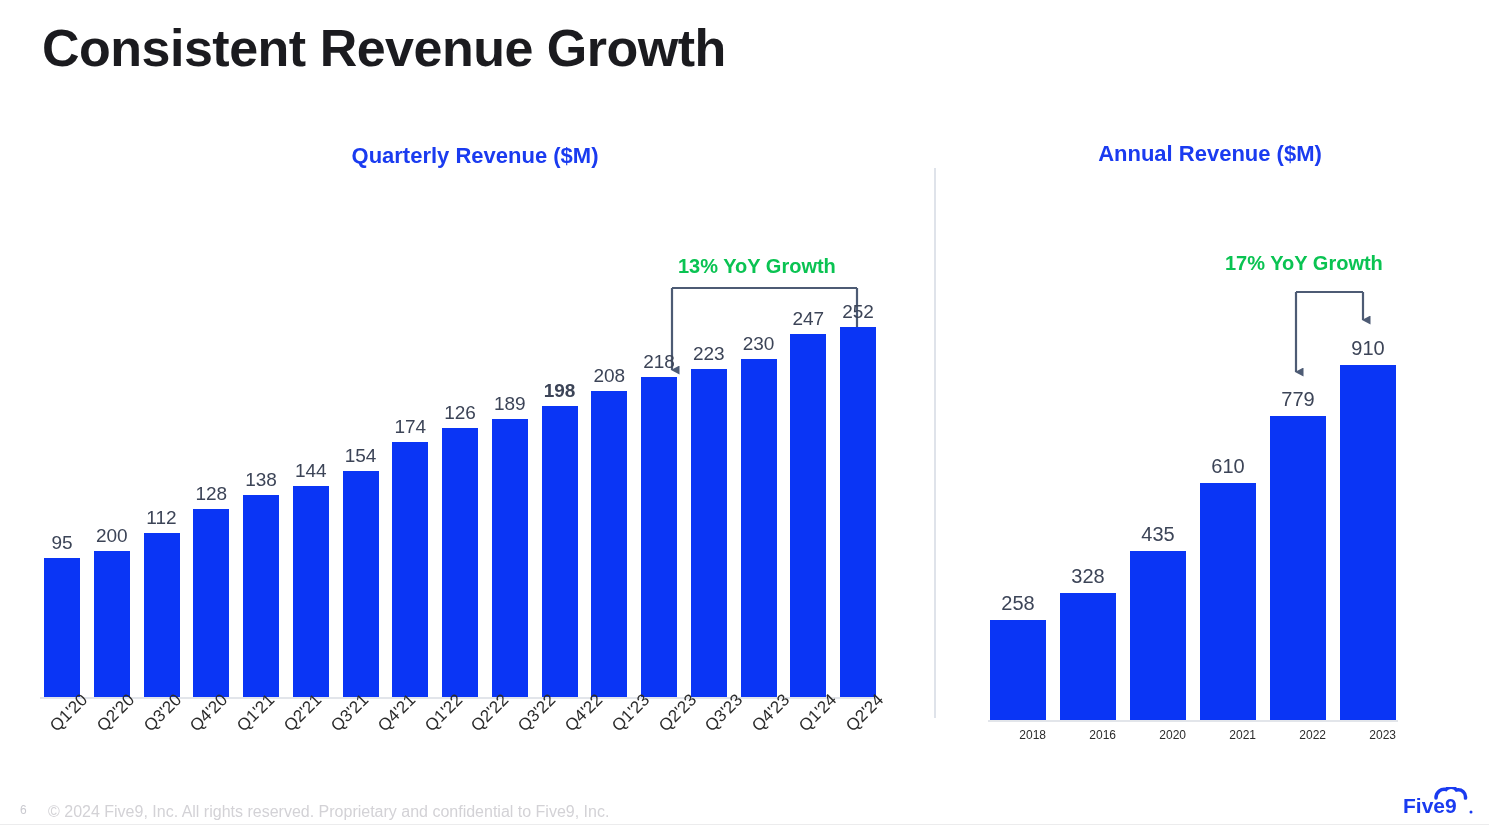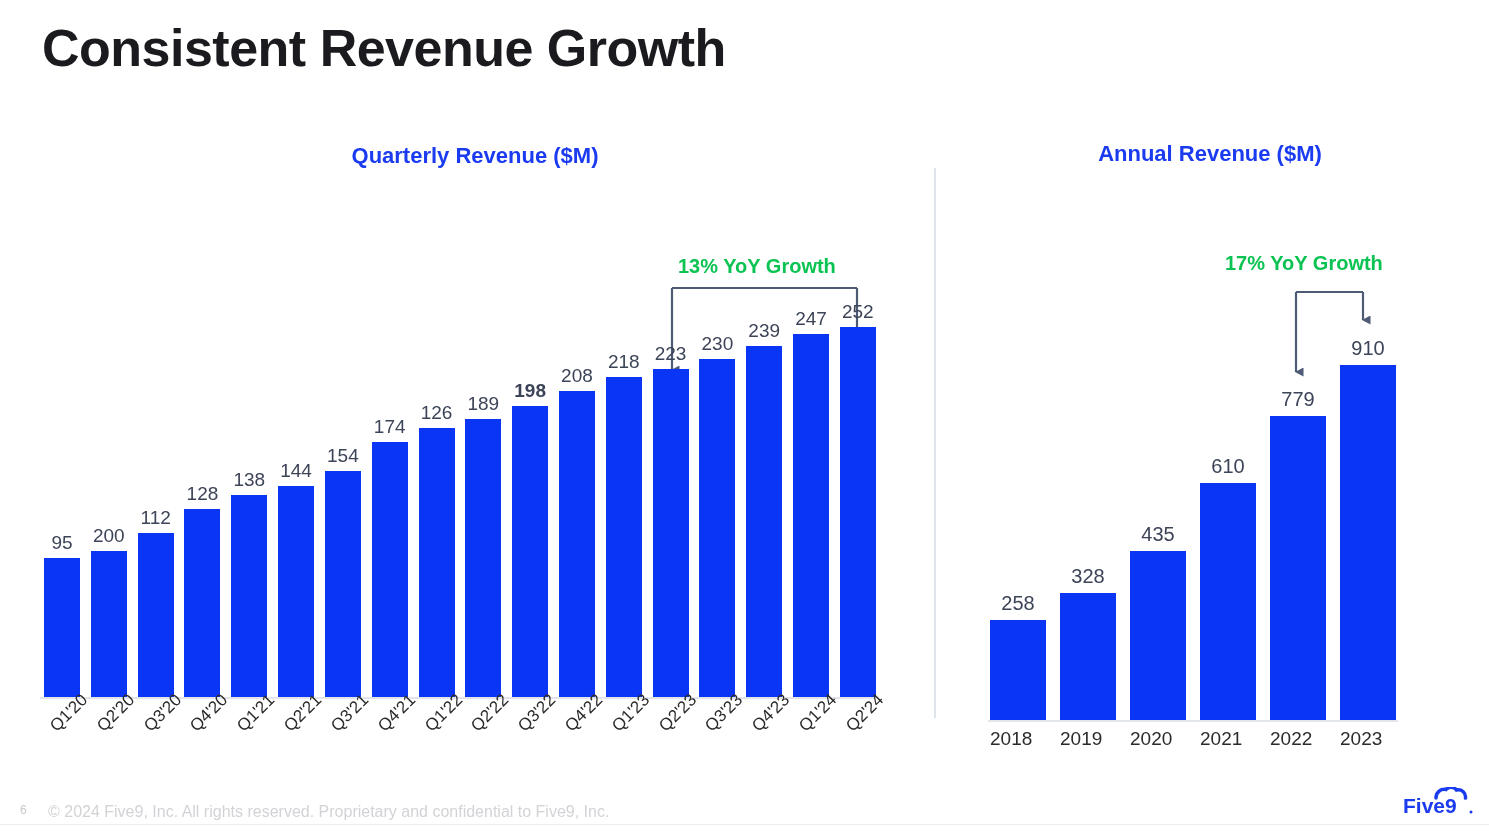--- a/index.html
+++ b/index.html
@@ -105,22 +105,22 @@
     transform-origin: center top;
     font-size: 17px; color: #2b2b2b; white-space: nowrap;
   }
 
   #annual-axis {
     position: absolute; left: 990px; top: 728px;
     width: 406px;
     display: flex; justify-content: space-between;
   }
   #annual-axis .tick {
-    width: 56px; text-align: left;
-    font-size: 19px; color: #2b2b2b; white-space: nowrap;
+    width: 56px; text-align: right;
+    font-size: 12px; color: #2b2b2b; white-space: nowrap;
   }
 
   
   #footer-rule {
     position: absolute; left: 0; top: 824px;
     width: 1489px; height: 1px; background: #ececed;
   }
   #footer-page {
     position: absolute; left: 20px; top: 803px;
     font-size: 12px; color: #c9c9cf;
@@ -222,24 +222,20 @@
         </div>
         <div class="bar-slot">
           <div class="bar-value" style="bottom: 332.719px;">223</div>
           <div class="bar" title="Q2'23: 223" style="height: 328.719px; background: rgb(10, 53, 245);"></div>
         </div>
         <div class="bar-slot">
           <div class="bar-value" style="bottom: 343.037px;">230</div>
           <div class="bar" title="Q3'23: 230" style="height: 339.037px; background: rgb(10, 53, 245);"></div>
         </div>
         <div class="bar-slot">
-          <div class="bar-value" style="bottom: 356.304px;">239</div>
-          <div class="bar" title="Q4'23: 239" style="height: 352.304px; background: rgb(10, 53, 245);"></div>
-        </div>
-        <div class="bar-slot">
           <div class="bar-value" style="bottom: 368.096px;">247</div>
           <div class="bar" title="Q1'24: 247" style="height: 364.096px; background: rgb(10, 53, 245);"></div>
         </div>
         <div class="bar-slot">
           <div class="bar-value" style="bottom: 375.467px;">252</div>
           <div class="bar" title="Q2'24: 252" style="height: 371.467px; background: rgb(10, 53, 245);"></div>
         </div>
       </div>
   </div>
   <div id="quarterly-baseline" class="baseline"></div>
@@ -324,21 +320,21 @@
         </div>
         <div class="bar-slot">
           <div class="bar-value" style="bottom: 360.81px;">910</div>
           <div class="bar" title="2023: 910" style="height: 355.81px; background: rgb(10, 53, 245);"></div>
         </div>
       </div>
   </div>
   <div id="annual-baseline" class="baseline"></div>
   <div id="annual-axis">
       <div class="tick">2018</div>
-      <div class="tick">2019</div>
+      <div class="tick">2016</div>
       <div class="tick">2020</div>
       <div class="tick">2021</div>
       <div class="tick">2022</div>
       <div class="tick">2023</div>
     </div>
 
   <div id="footer-rule"></div>
   <div id="footer-page">6</div>
   <div id="footer-copy">© 2024 Five9, Inc. All rights reserved. Proprietary and confidential to Five9, Inc.</div>
 

